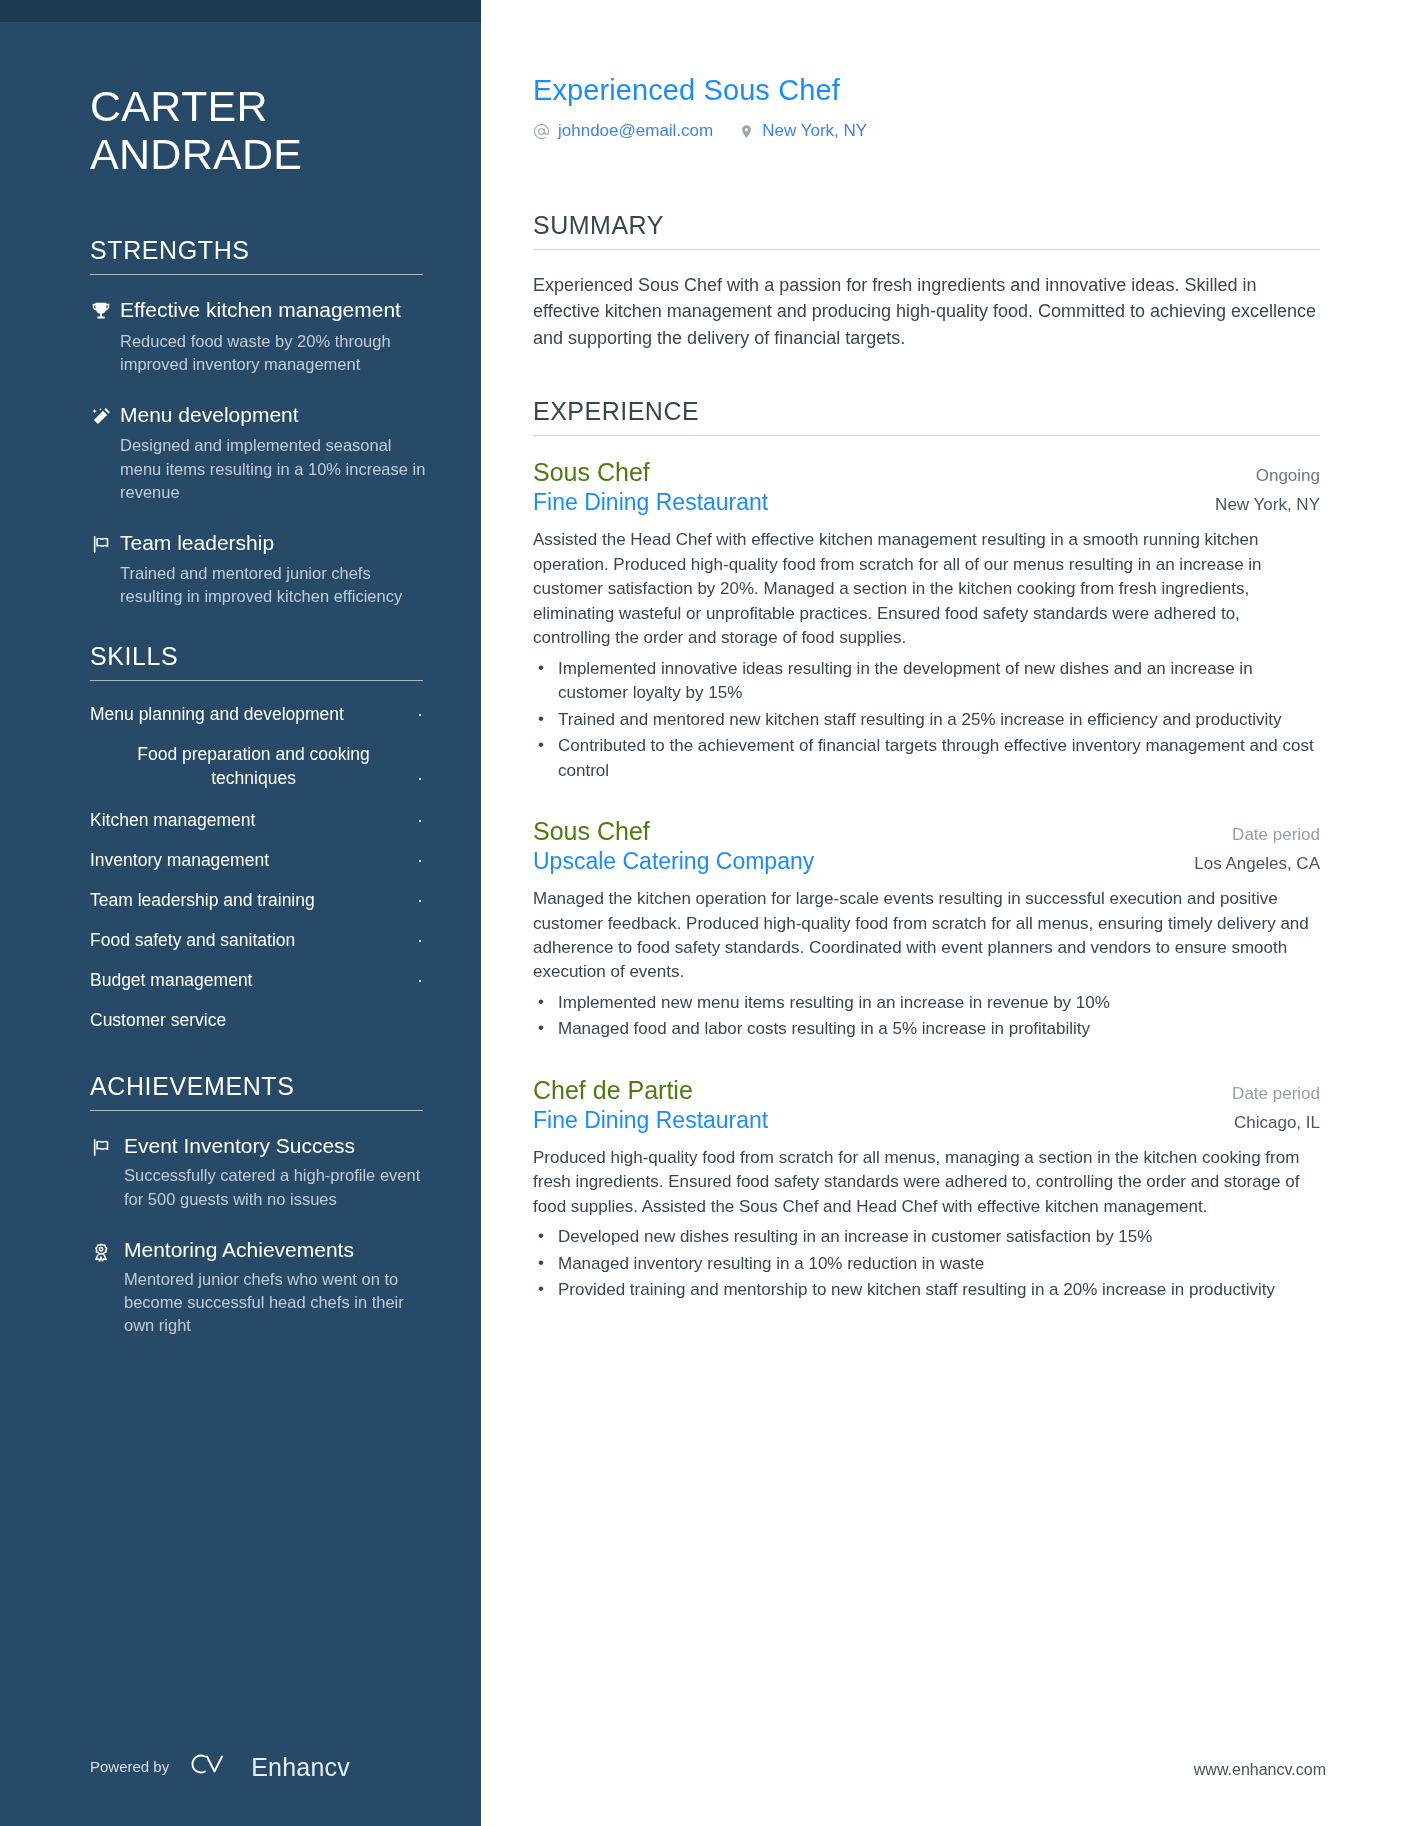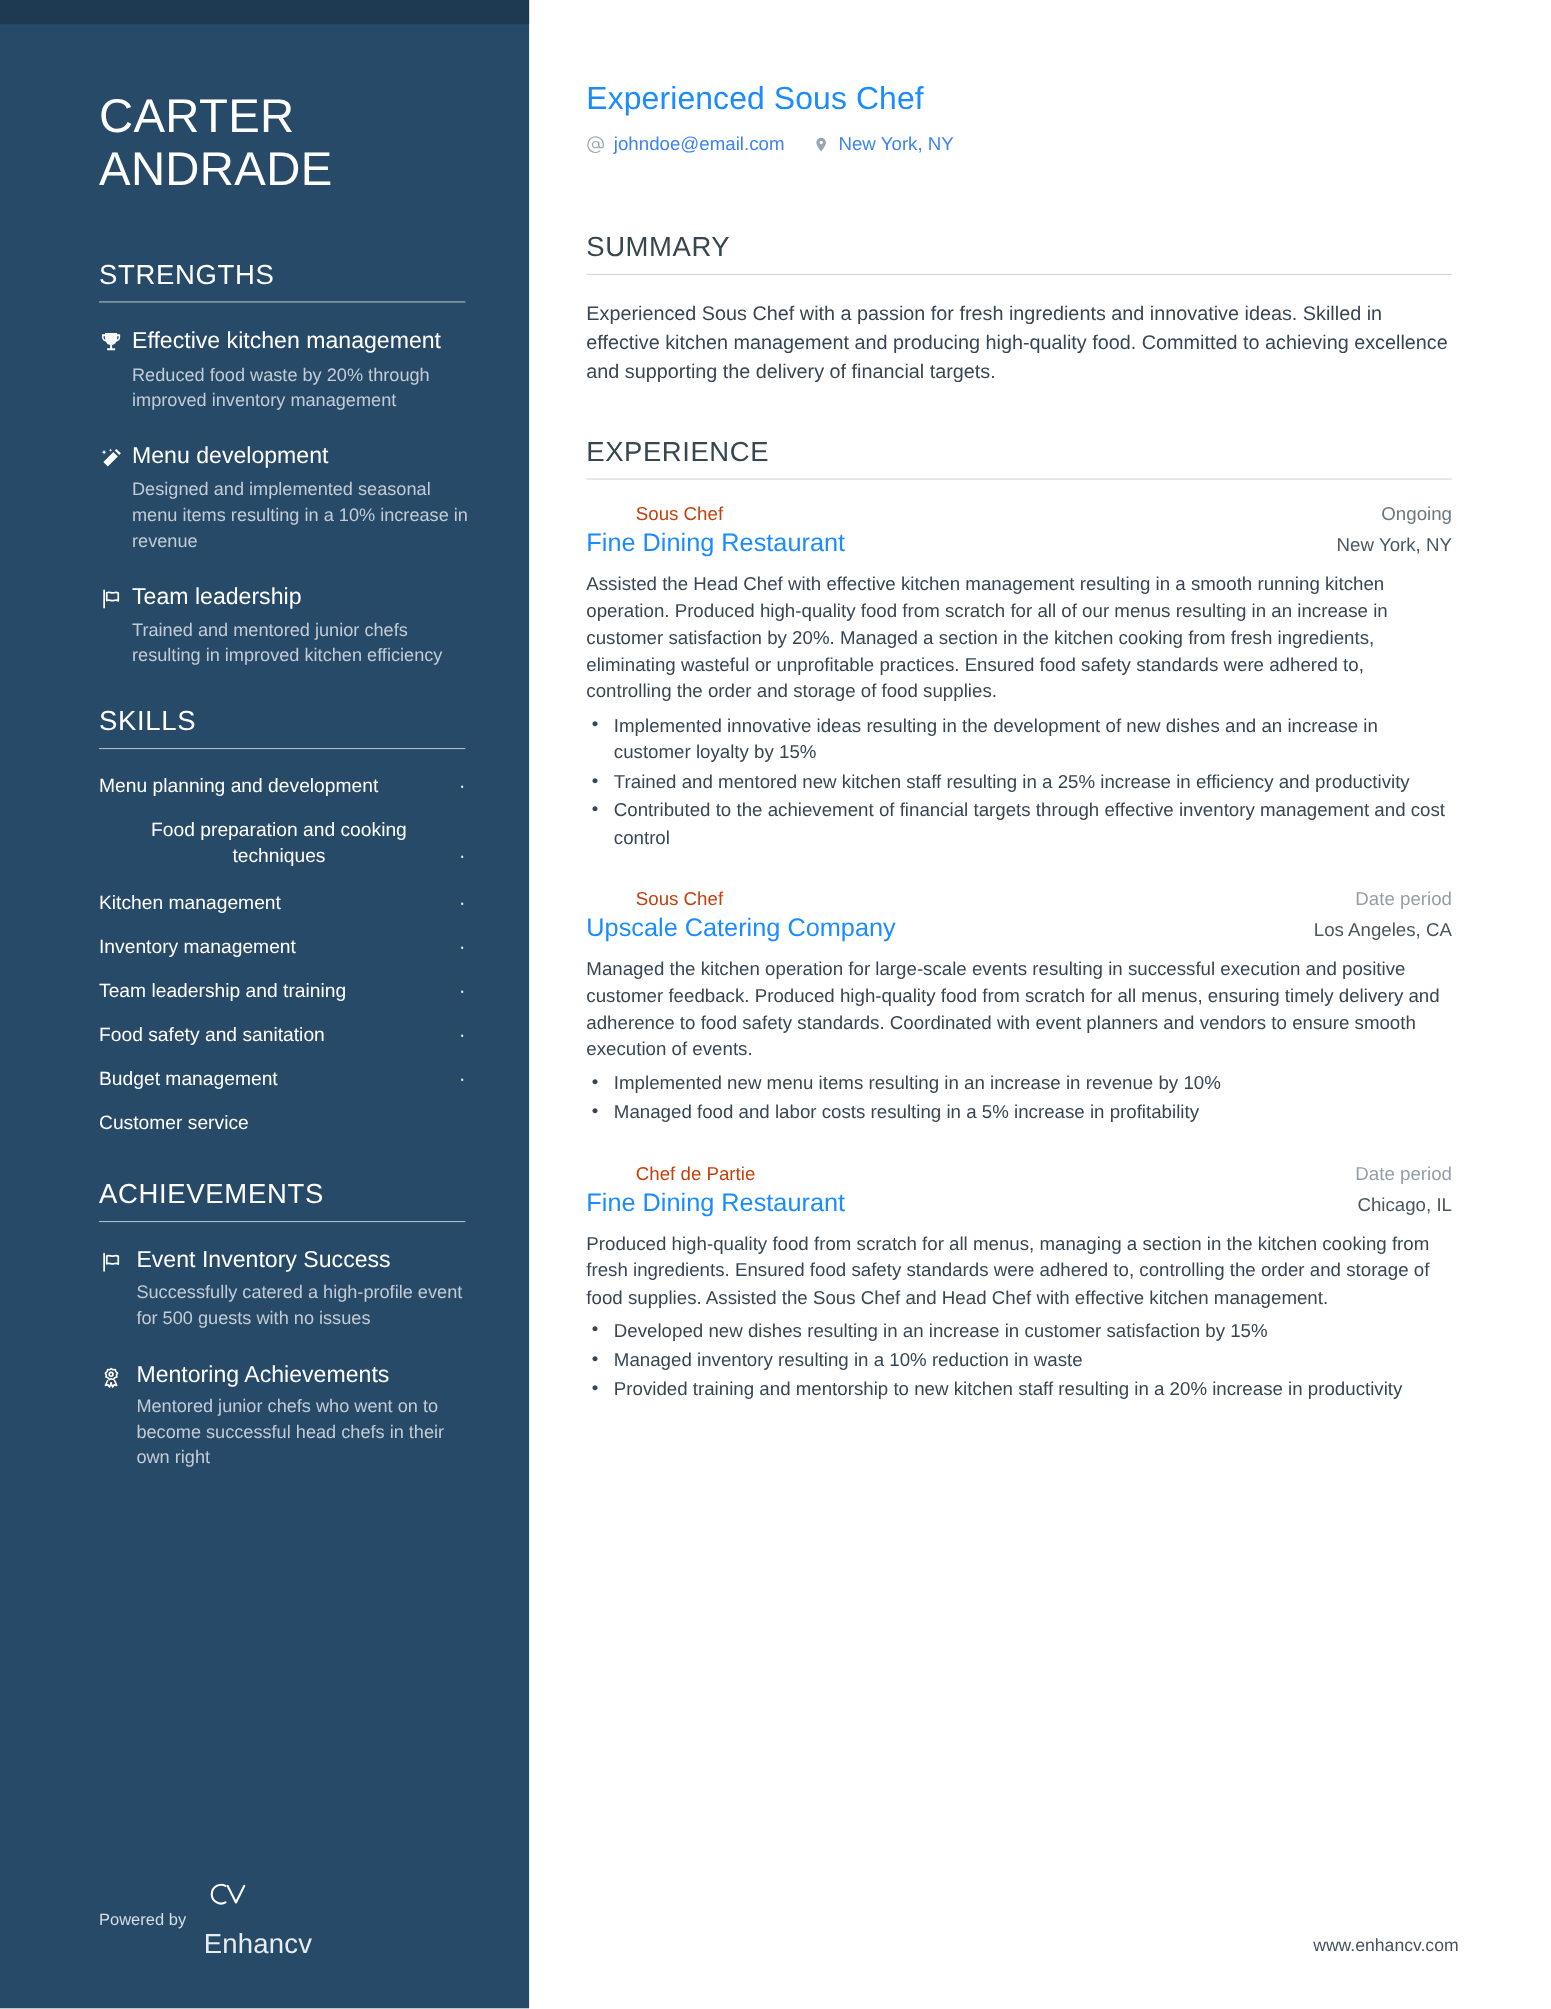--- a/index.html
+++ b/index.html
@@ -115,21 +115,21 @@
 
   .sidebar-footer {
     position:absolute;
     left:90px;
     bottom:44px;
     display:flex;
     align-items:center;
     gap:16px;
   }
   .powered-by { font-size:15px; color:#d7dee5; }
-  .brand-mark { display:flex; align-items:flex-start; gap:12px;flex-direction:column; }
+  .brand-mark { display:flex; align-items:flex-end; gap:12px; }
   .brand-name { font-size:25px; color:#e8edf2; letter-spacing:0.2px; }
 
   
   .main {
     flex:1;
     padding:74px 90px 0 52px;
     background:#ffffff;
   }
   .headline {
     font-size:29px;
@@ -162,21 +162,21 @@
 
   .summary-text {
     font-size:18px;
     line-height:1.47;
     color:#384653;
     margin-bottom:46px;
   }
 
   .job { margin-bottom:34px; }
   .job-head { display:flex; justify-content:space-between; align-items:baseline; }
-  .job-title { font-size:17px; color:#c2410c; font-weight:400;margin-left:45px; }
+  .job-title { font-size:25px; color:#4d7c0f; font-weight:400; }
   .job-date { font-size:17px; color:#6b7782; }
   .job-date.muted { color:#939ea8; }
   .job-sub { display:flex; justify-content:space-between; align-items:baseline; margin-top:2px; margin-bottom:12px; }
   .job-company { font-size:23px; color:#1a8cff; font-weight:400; }
   .job-loc { font-size:17px; color:#4a5660; }
   .job-desc { font-size:17px; line-height:1.44; color:#384653; margin-bottom:6px; }
   .job-bullets { list-style:none; }
   .job-bullets li {
     position:relative;
     padding-left:25px;

